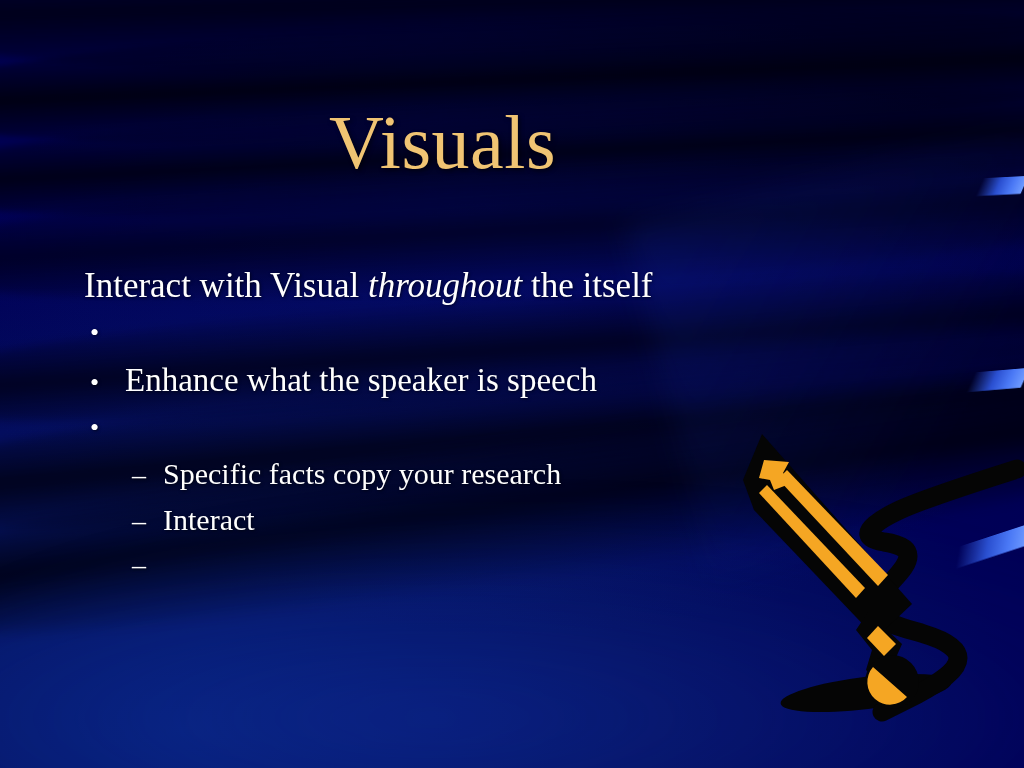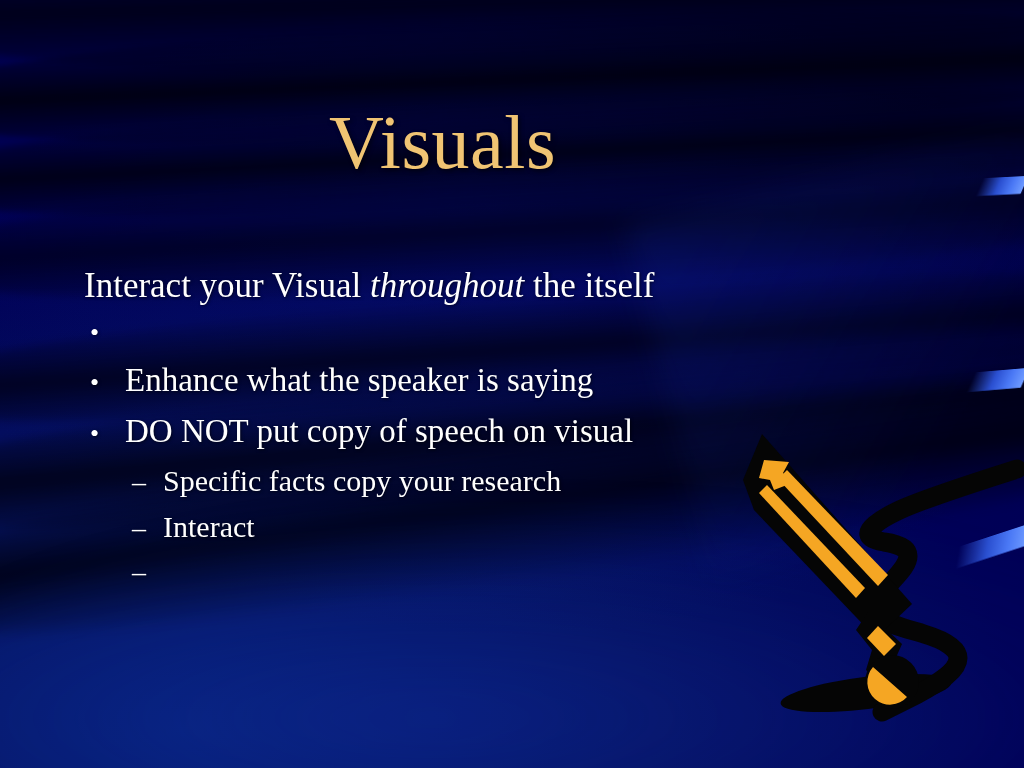--- a/index.html
+++ b/index.html
@@ -209,34 +209,33 @@
   <div class="sheen"></div>
 
   <div class="accent accent-a"></div>
   <div class="accent accent-b"></div>
   <div class="accent accent-c"></div>
 
   <div class="title">Visuals</div>
 
   <div class="body-block">
 
-    <p class="lead"><span>Interact your Visual </span><em>throughout</em><span> the itself</span></p>
+    <p class="lead"><span>Interact with Visual </span><em>throughout</em><span> the itself</span></p>
 
     <div class="l1">
       <span class="marker">•</span>
     </div>
 
     <div class="l1">
       <span class="marker">•</span>
-      <span class="btext">Enhance what the speaker is saying</span>
+      <span class="btext">Enhance what the speaker is speech</span>
     </div>
 
     <div class="l1">
       <span class="marker">•</span>
-      <span class="btext">DO NOT put copy of speech on visual</span>
     </div>
 
     <div class="l2">
       <span class="marker">–</span>
       <span class="btext">Specific facts copy your research</span>
     </div>
 
     <div class="l2">
       <span class="marker">–</span>
       <span class="btext">Interact</span>

